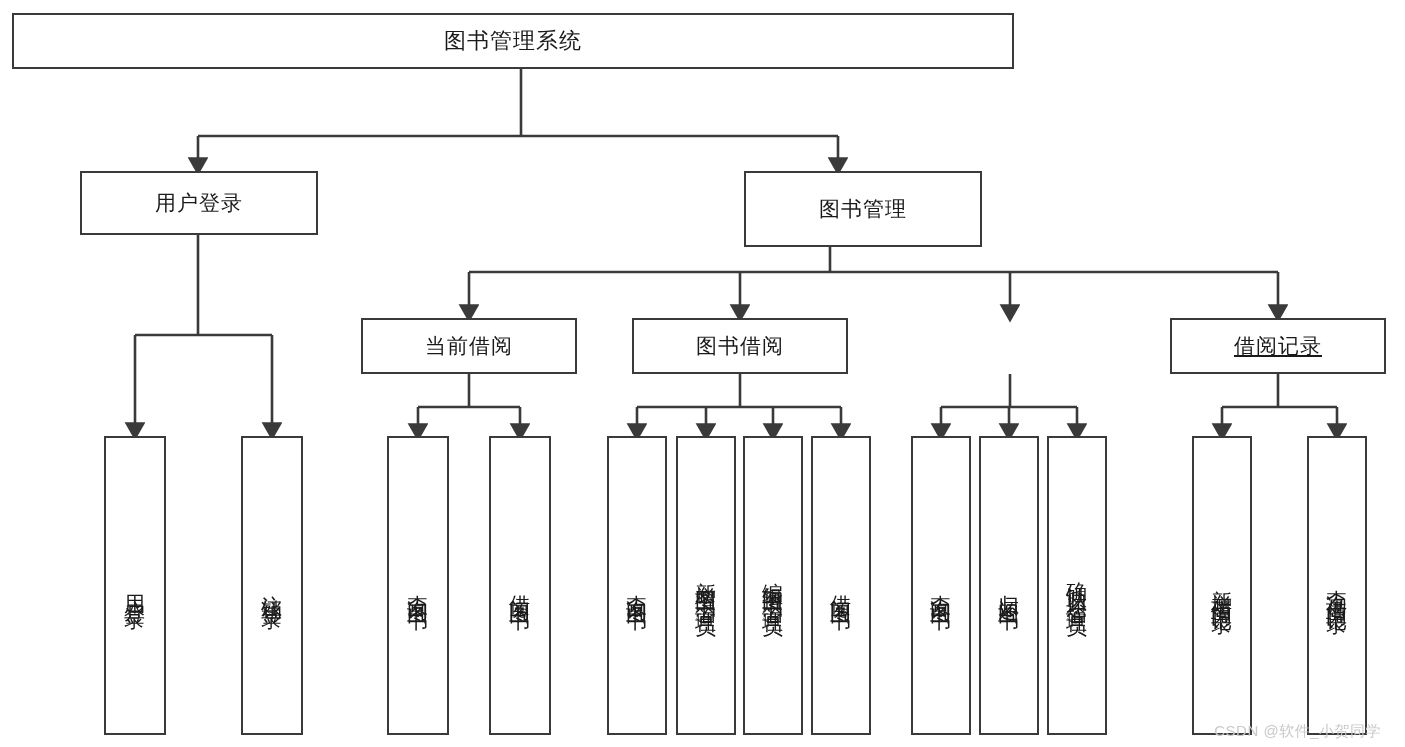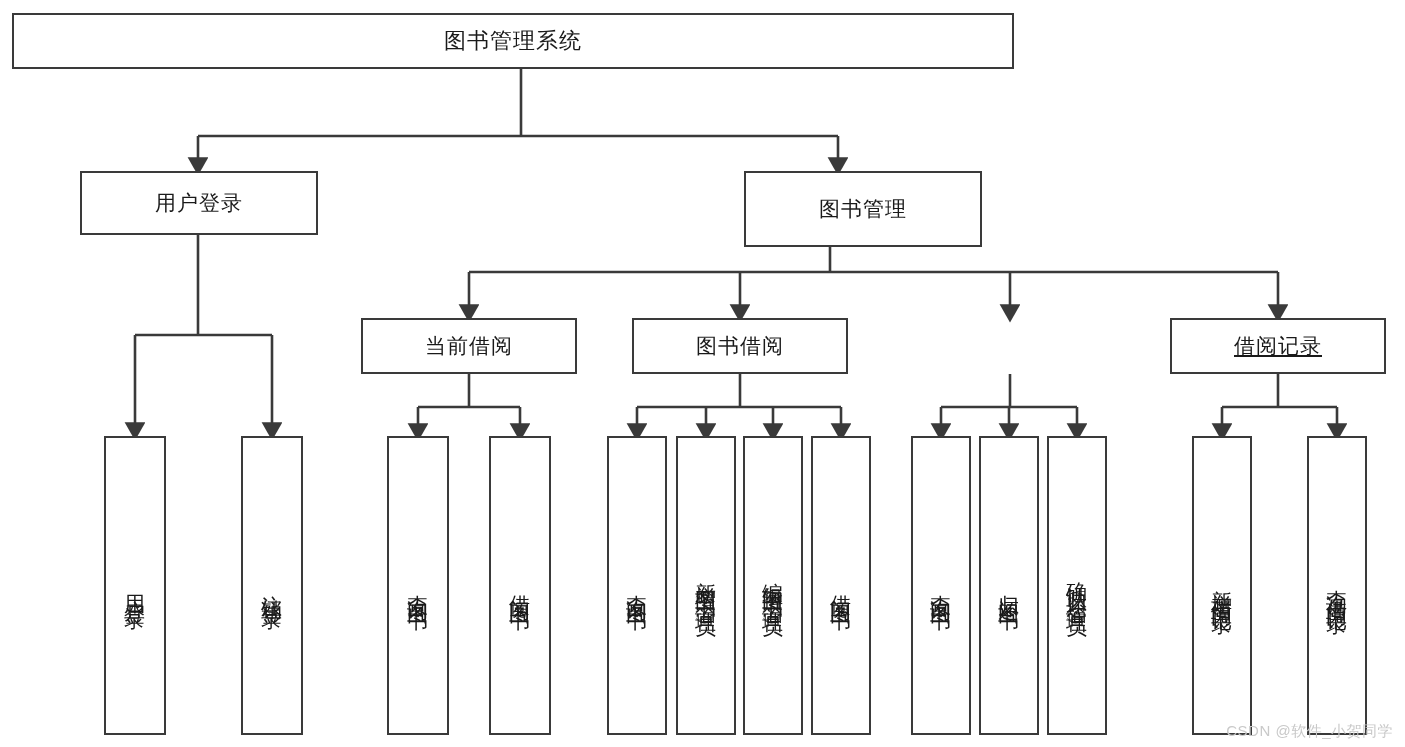--- a/index.html
+++ b/index.html
@@ -50,21 +50,21 @@
     writing-mode: vertical-rl;
     text-orientation: upright;
     font-size: 21px;
     letter-spacing: 5px;
     line-height: 1;
     white-space: nowrap;
   }
   .node.root .label { font-size: 22px; }
   #watermark {
     position: absolute;
-    right: 12px;
+    right: 24px;
     bottom: 6px;
     font-size: 15px;
     color: #c9c9c9;
     white-space: nowrap;
     letter-spacing: 0.5px;
   }
 </style>
 </head>
 <body>
 

